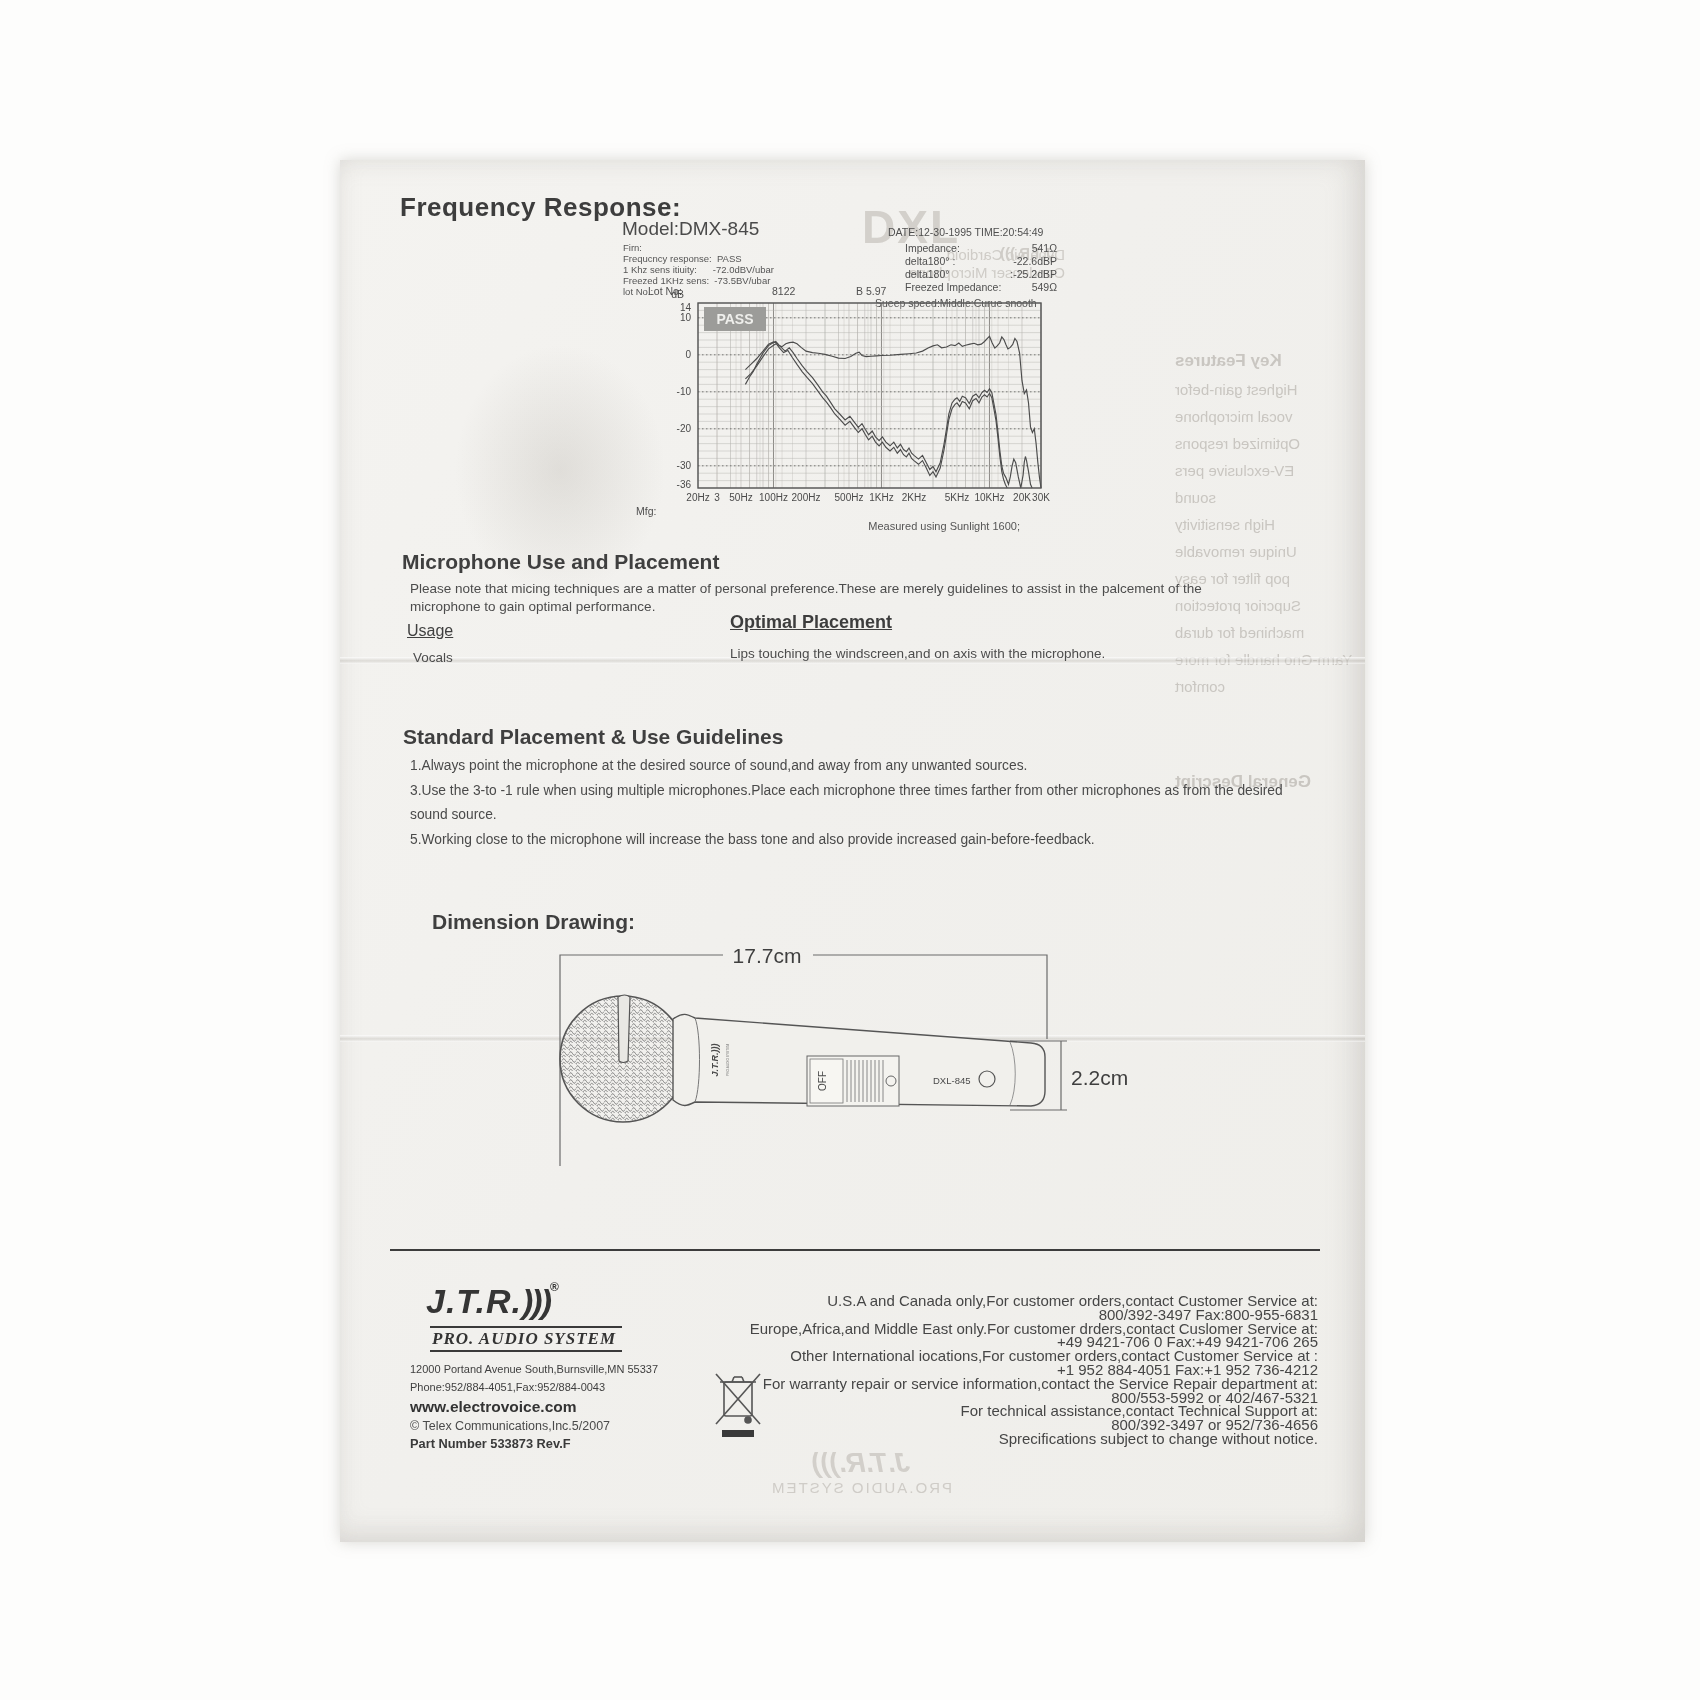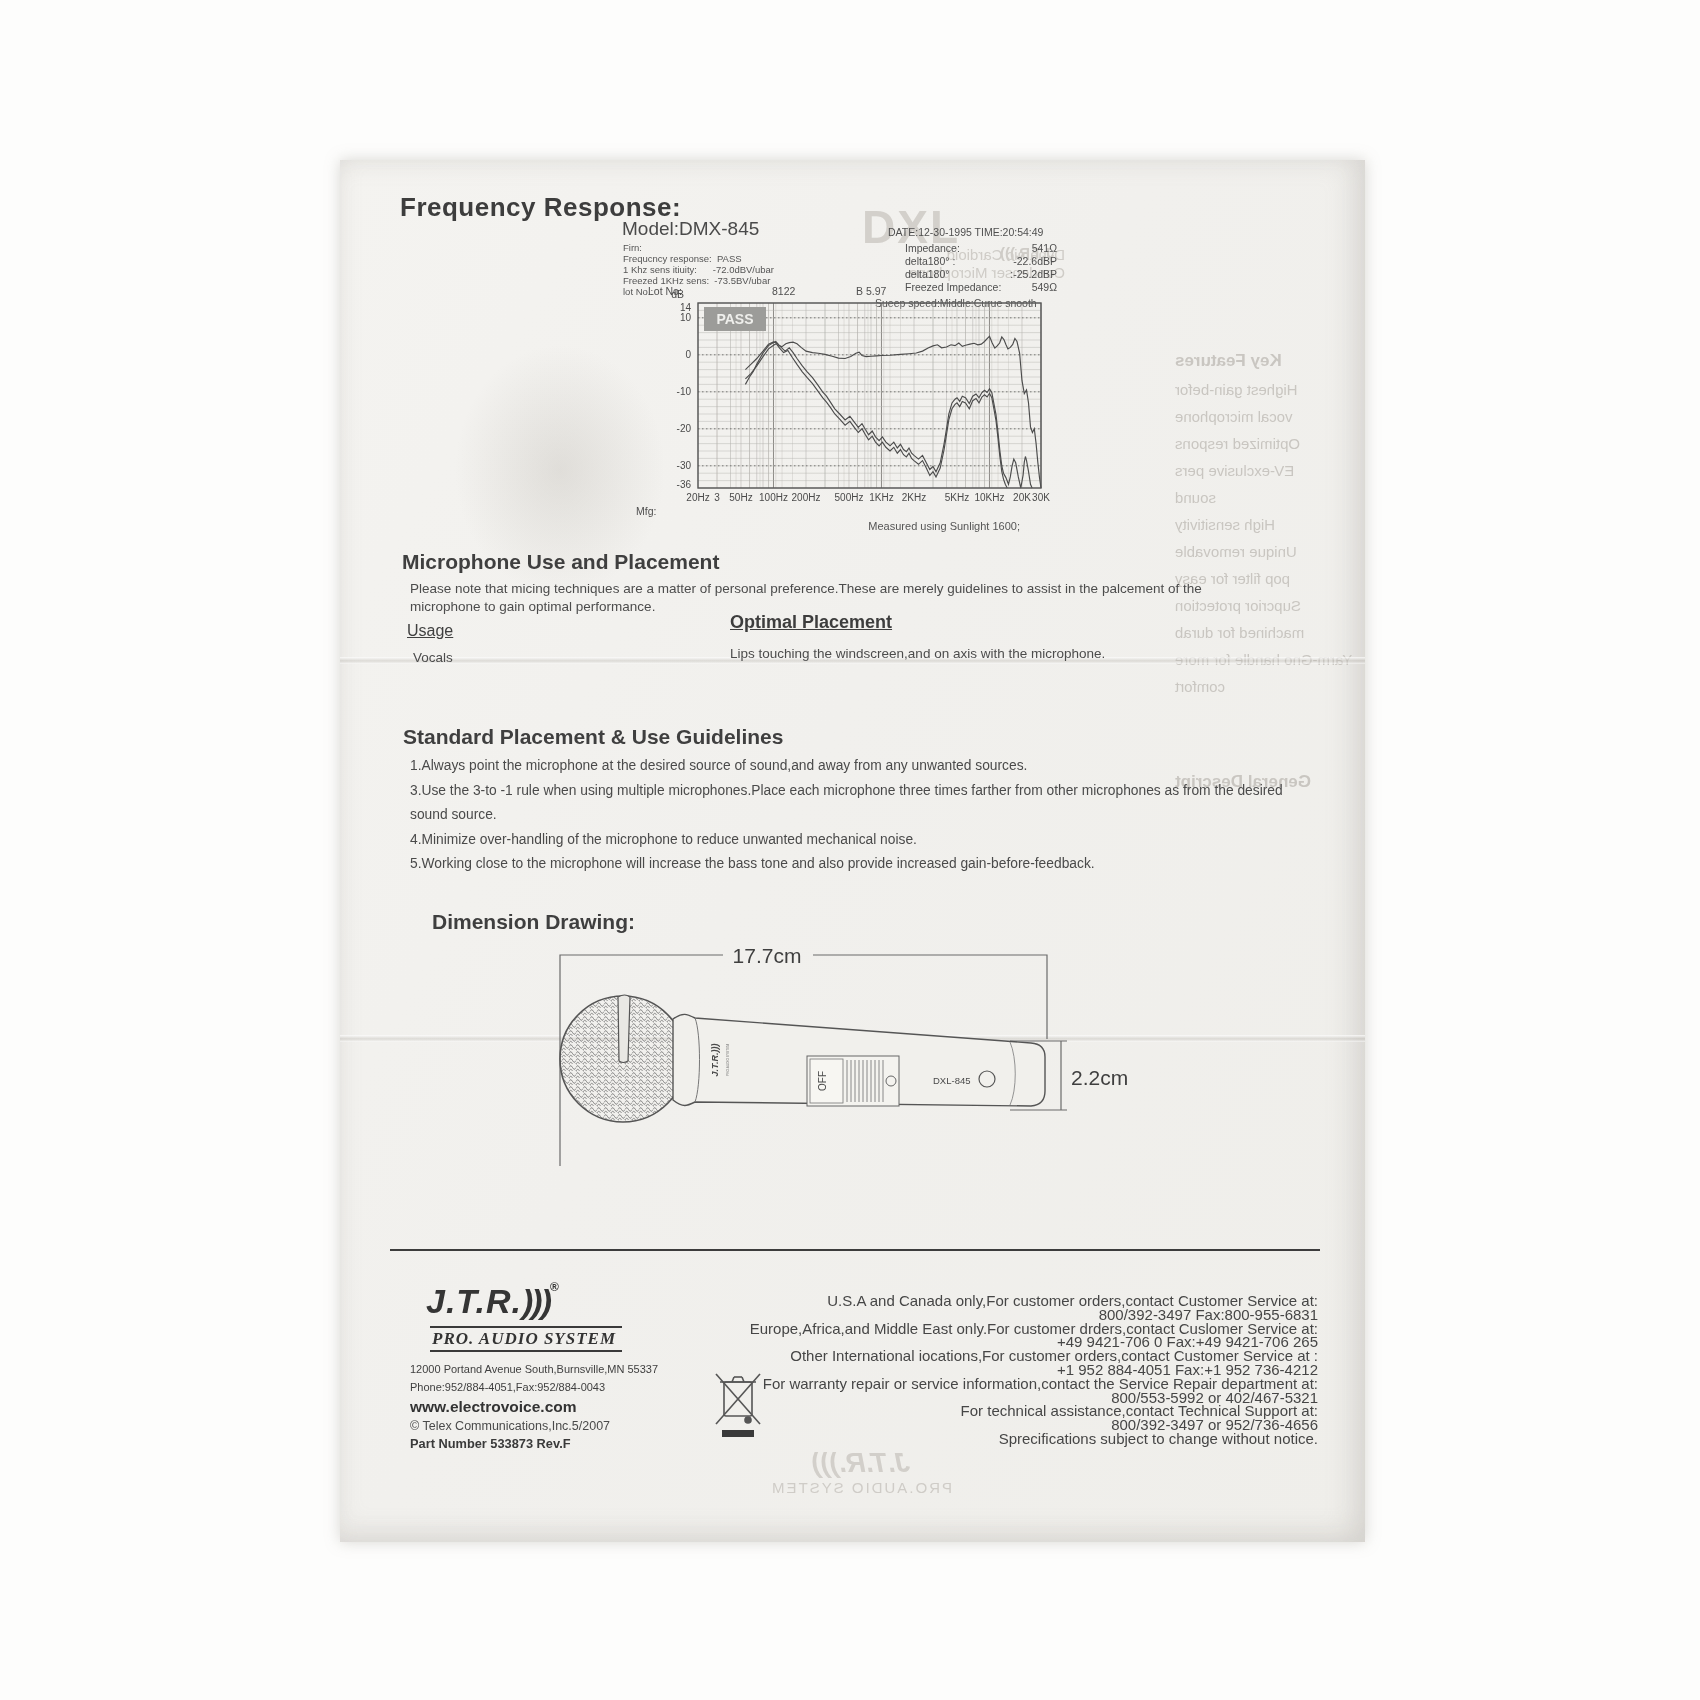--- a/index.html
+++ b/index.html
@@ -242,21 +242,20 @@
     <div class="abs body-txt" style="left:70px;top:420px;width:800px;">Please note that micing techniques are a matter of personal preference.These are merely guidelines to assist in the palcement of the microphone to gain optimal performance.</div>
     <div class="abs usage-h" style="left:67px;top:462px;">Usage</div>
     <div class="abs body-txt" style="left:73px;top:489px;">Vocals</div>
     <div class="abs opt-h" style="left:390px;top:452px;">Optimal Placement</div>
     <div class="abs body-txt" style="left:390px;top:485px;">Lips touching the windscreen,and on axis with the microphone.</div>
 
     <div class="abs h2" style="left:63px;top:565px;">Standard Placement &amp; Use Guidelines</div>
     <div id="guide-list" class="abs" style="left:70px;top:594px;width:880px;">
         <div class="guide-line">1.Always point the microphone at the desired source of sound,and away from any unwanted sources.</div>
         <div class="guide-line">3.Use the 3-to -1 rule when using multiple microphones.Place each microphone three times farther from other microphones as from the desired sound source.</div>
-        <div class="guide-line">4.Minimize over-handling of the microphone to reduce unwanted mechanical noise.</div>
         <div class="guide-line">5.Working close to the microphone will increase the bass tone and also provide increased gain-before-feedback.</div>
       </div>
 
     <div class="abs h2" style="left:92px;top:750px;">Dimension Drawing:</div>
     <div class="abs" style="left:215px;top:778px;">
       <svg width="600" height="238" viewBox="0 0 600 238">
         <defs>
           <pattern id="mesh" width="7" height="7" patternUnits="userSpaceOnUse">
             <path d="M0,3.5 Q1.75,0 3.5,3.5 T7,3.5" fill="none" stroke="#6a6a6a" stroke-width="0.7"></path>
             <path d="M0,7 Q1.75,3.5 3.5,7 T7,7" fill="none" stroke="#6a6a6a" stroke-width="0.7"></path>

